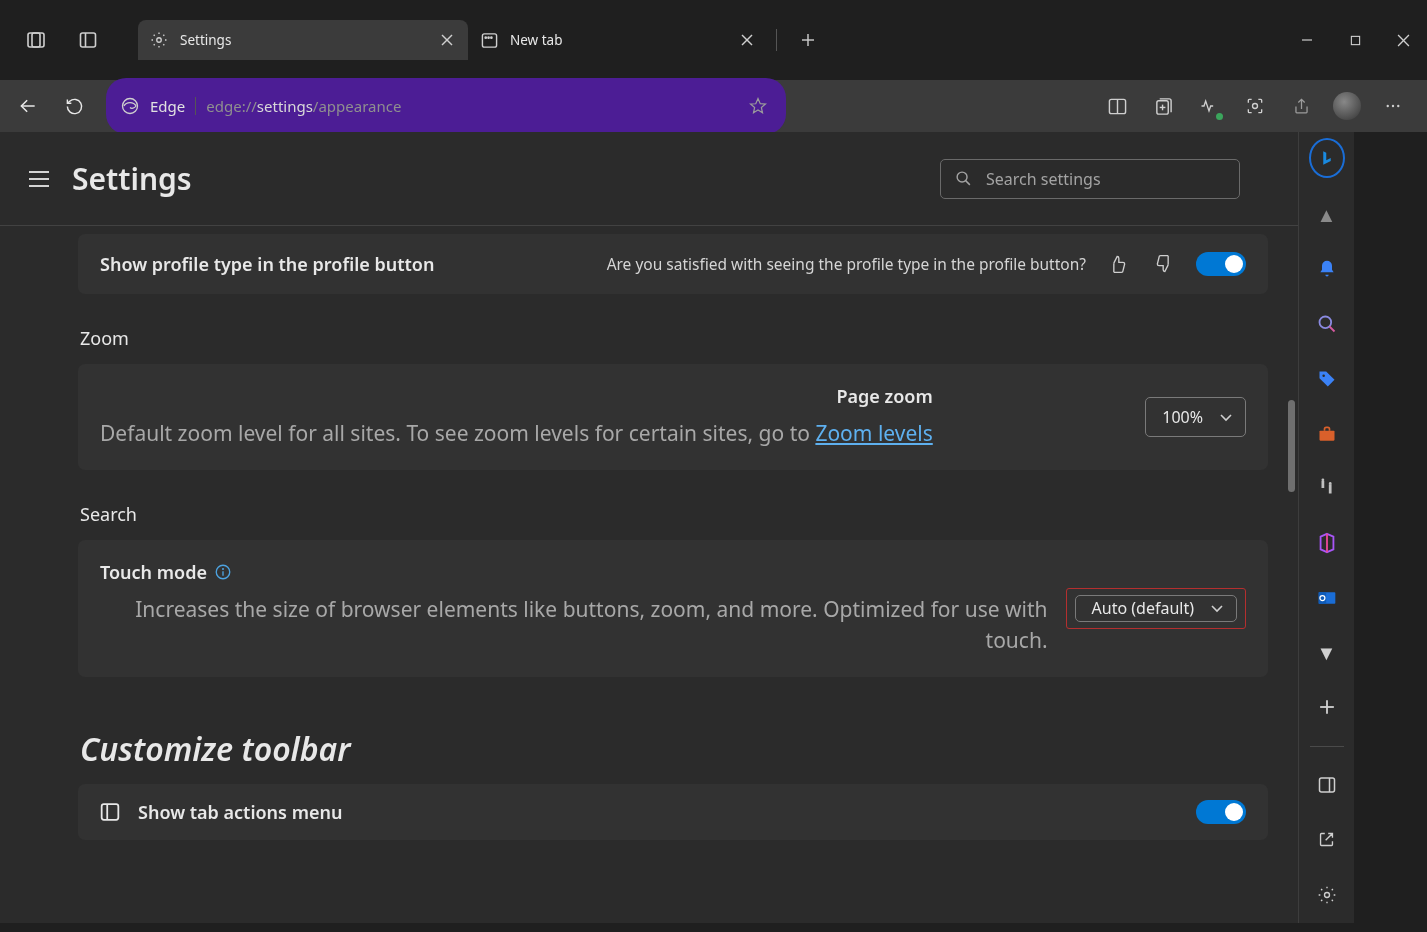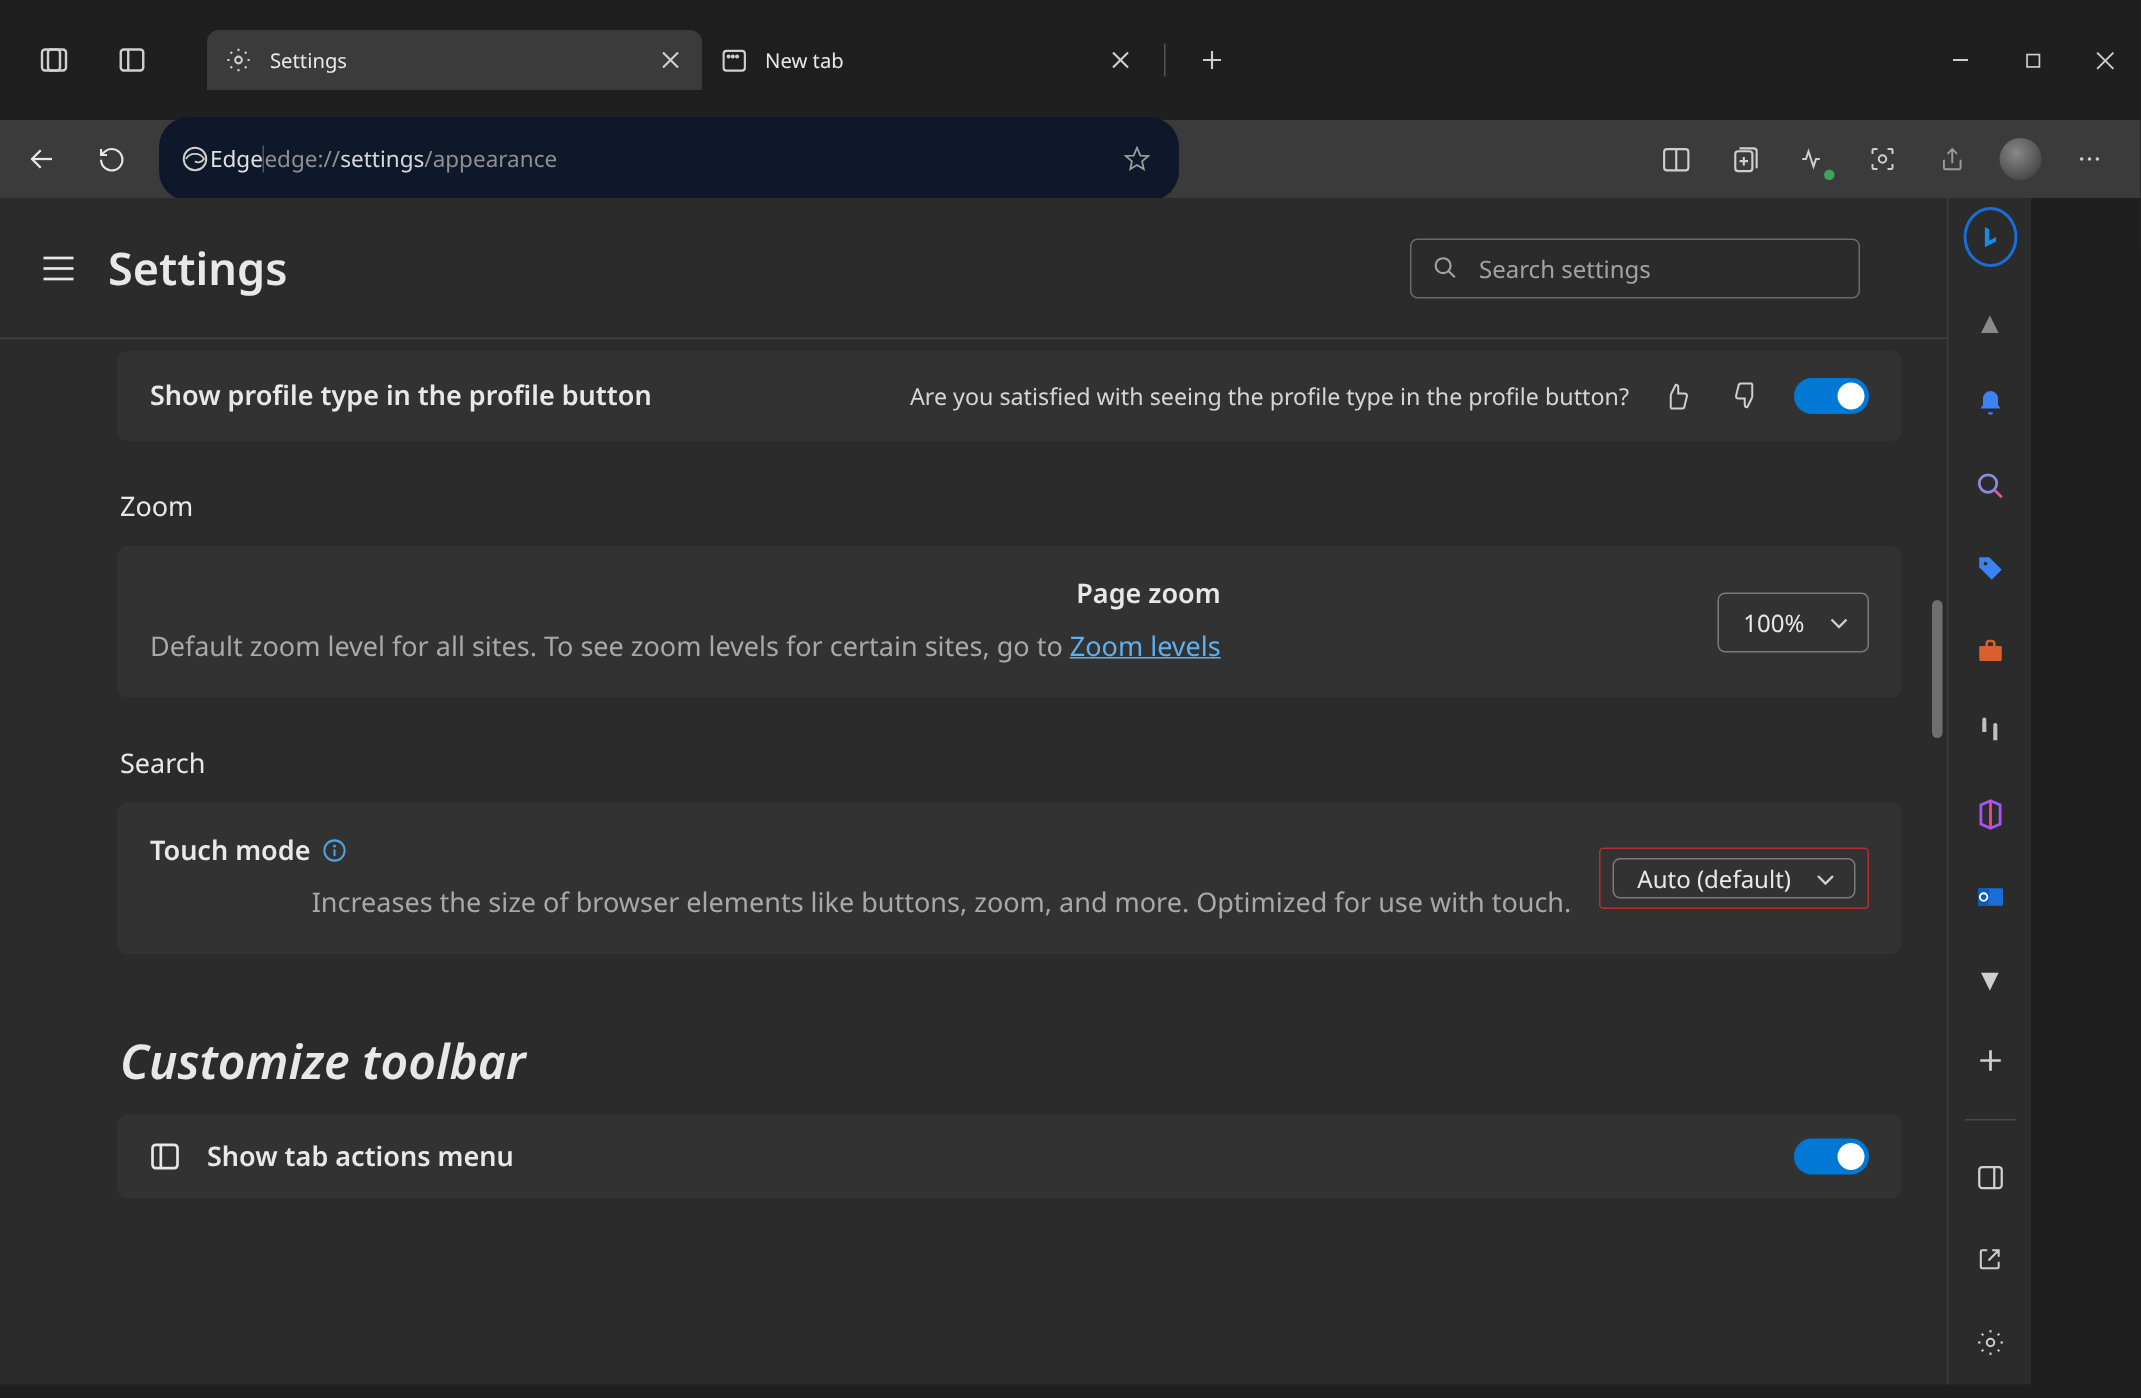--- a/index.html
+++ b/index.html
@@ -13,21 +13,21 @@
 .tab.active { background: #3b3b3b; }
 .tab .tab-icon { width:18px; height:18px; display:flex; align-items:center; justify-content:center; color:#cfcfcf; }
 .tab .tab-title { font-size: 13.5px; flex: 1; }
 .tab .tab-close { width:18px; height:18px; display:flex; align-items:center; justify-content:center; color:#cfcfcf; }
 .tab-separator { width:1px; height:22px; background:#555; margin:0 8px; align-self:center; }
 .newtab-btn { width:34px; height:34px; display:flex; align-items:center; justify-content:center; color:#cfcfcf; margin-left:6px; }
 
 
 .toolbar { height: 52px; background: #3b3b3b; display: flex; align-items: center; padding: 0 8px; gap: 6px; }
 .tb-btn { width: 40px; height: 40px; display:flex; align-items:center; justify-content:center; color:#cfcfcf; border-radius:6px; }
-.omnibox { flex: 0 0 680px; height: 56px; background: #0f172a; border-radius: 20px; display:flex; align-items:center; padding: 0 14px; color:#b5b5b5; margin-left:6px; }
+.omnibox { flex: 0 0 680px; height: 56px; background: #4c1d95; border-radius: 20px; display:flex; align-items:center; padding: 0 14px; gap: 10px; color:#b5b5b5; margin-left:6px; }
 .omnibox .edge-icon { width:20px; height:20px; display:flex; align-items:center; justify-content:center; }
 .omnibox .prefix { color:#e0e0e0; font-size:15px; }
 .omnibox .sep { width:1px; height:18px; background:#555; }
 .omnibox .url { font-size:15px; color:#8f8f8f; }
 .omnibox .url .hl { color:#d8d8d8; }
 .omnibox .star { margin-left:auto; }
 .toolbar-right { margin-left:auto; display:flex; align-items:center; gap:6px; padding-right:6px; }
 .profile-avatar { width:28px; height:28px; border-radius:50%; background:radial-gradient(circle at 40% 35%, #888, #333); }
 
 
@@ -42,21 +42,21 @@
 .settings-header { height:94px; display:flex; align-items:center; padding:0 28px; gap:22px; border-bottom:1px solid #424242; }
 .hamburger { width:22px; color:#e8e8e8; }
 .settings-title { font-size:30px; font-weight:600; }
 .search-box { margin-left:auto; width:300px; height:40px; border:1px solid #6a6a6a; border-radius:5px; display:flex; align-items:center; padding:0 14px; gap:14px; color:#a3a3a3; font-size:16px; margin-right:30px; }
 
 
 .settings-body { padding: 8px 30px 0 78px; }
 .card { background:#323232; border-radius:7px; padding:20px 22px; margin-bottom:24px; }
 .card-row { display:flex; align-items:center; gap:18px;text-align:right; }
 .card-title { font-size:18px; font-weight:600; }
-.card-sub { color:#a8a8a8; font-size:18px; margin-top:10px; line-height:1.5; }
+.card-sub { color:#a8a8a8; font-size:21px; margin-top:10px; line-height:1.5; }
 .card-sub a { color:#5eb0ef; text-decoration:underline; }
 .section-label { font-size:18px; font-weight:400; color:#e8e8e8; margin:32px 0 14px 2px; }
 .section-label.big { font-size:32px; font-weight:600; margin-top:50px;font-style:italic; }
 
 .feedback-txt { color:#d5d5d5; font-size:15.5px; margin-left:auto; }
 .thumb { width:28px; height:28px; display:flex; align-items:center; justify-content:center; color:#cfcfcf; }
 .toggle { width:50px; height:24px; background:#0078d4; border-radius:14px; position:relative; }
 .toggle::after { content:""; position:absolute; right:3px; top:3px; width:18px; height:18px; background:#fff; border-radius:50%; }
 
 .dropdown { border:1px solid #7a7a7a; border-radius:5px; height:40px; padding:0 12px 0 16px; display:flex; align-items:center; gap:16px; color:#e8e8e8; font-size:16px; margin-left:auto; }

